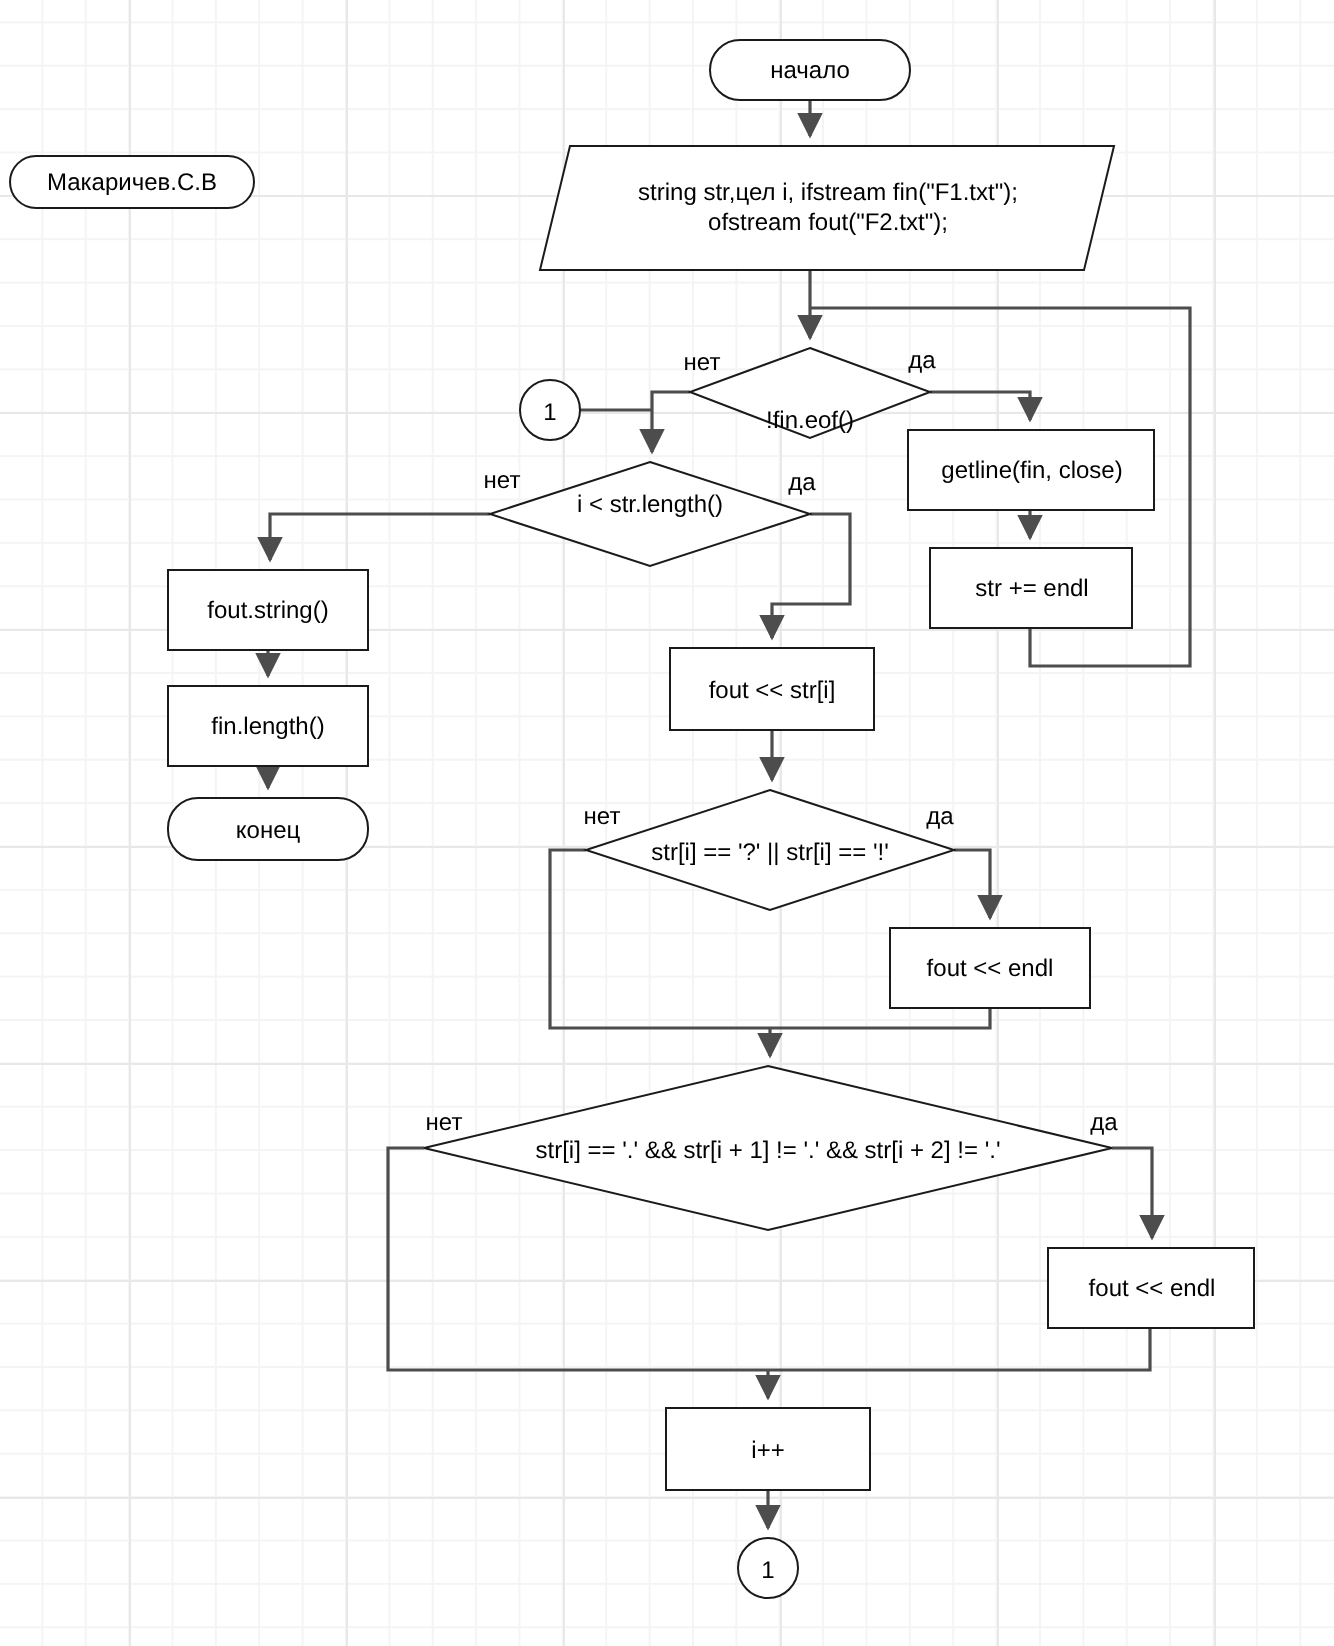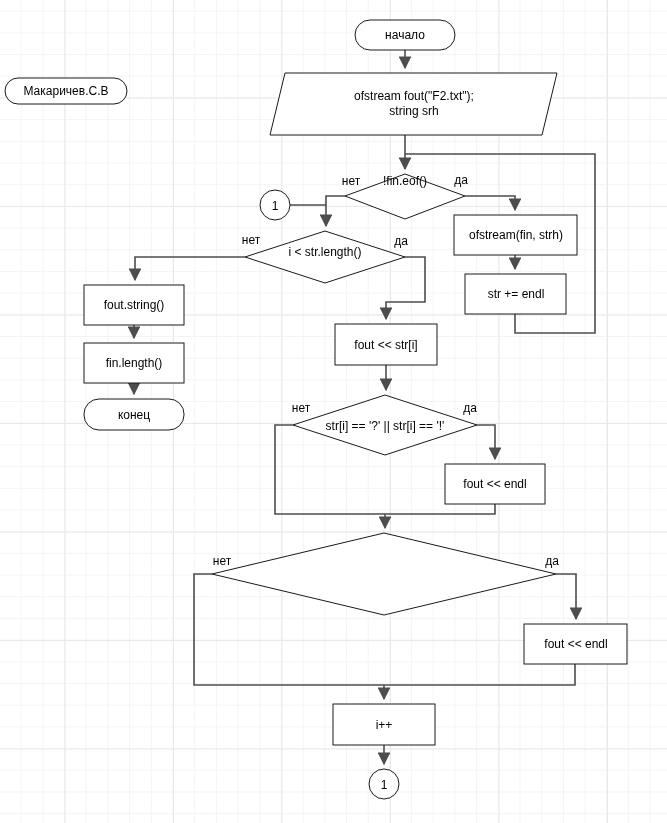--- a/index.html
+++ b/index.html
@@ -79,33 +79,34 @@
     <polygon class="shape" points="384,533 556,574 384,615 212,574"></polygon>
     <rect class="shape" x="524" y="624" width="103" height="40"></rect>
     <rect class="shape" x="333" y="704" width="102" height="41"></rect>
     <circle class="shape" cx="275" cy="205" r="15"></circle>
     <circle class="shape" cx="384" cy="784" r="15"></circle>
   </svg>
 
   <div class="lbl" style="left:405px;top:35px">начало</div>
   <div class="lbl" style="left:66px;top:91px">Макаричев.С.В</div>
   <div class="lbl" style="left:414px;top:104px">
+    <div class="ln">string str,цел i,  ifstream fin("F1.txt");</div>
     <div class="ln">ofstream fout("F2.txt");</div>
-    <div class="ln">string srh</div>
   </div>
-  <div class="lbl" style="left:405px;top:181px">!fin.eof()</div>
-  <div class="lbl" style="left:516px;top:235px">ofstream(fin, strh)</div>
+  <div class="lbl" style="left:405px;top:210px">!fin.eof()</div>
+  <div class="lbl" style="left:516px;top:235px">getline(fin, close)</div>
   <div class="lbl" style="left:516px;top:294px">str += endl</div>
   <div class="lbl" style="left:325px;top:252px">i &lt; str.length()</div>
   <div class="lbl" style="left:134px;top:305px">fout.string()</div>
   <div class="lbl" style="left:134px;top:363px">fin.length()</div>
   <div class="lbl" style="left:134px;top:415px">конец</div>
   <div class="lbl" style="left:386px;top:345px">fout &lt;&lt; str[i]</div>
   <div class="lbl" style="left:385px;top:426px">str[i] == '?' || str[i] == '!'</div>
   <div class="lbl" style="left:495px;top:484px">fout &lt;&lt; endl</div>
+  <div class="lbl" style="left:384px;top:575px">str[i] == '.' &amp;&amp; str[i + 1] != '.' &amp;&amp; str[i + 2] != '.'</div>
   <div class="lbl" style="left:576px;top:644px">fout &lt;&lt; endl</div>
   <div class="lbl" style="left:384px;top:725px">i++</div>
   <div class="lbl" style="left:275px;top:206px">1</div>
   <div class="lbl" style="left:384px;top:785px">1</div>
 
   <div class="lbl" style="left:351px;top:181px">нет</div>
   <div class="lbl" style="left:461px;top:180px">да</div>
   <div class="lbl" style="left:251px;top:240px">нет</div>
   <div class="lbl" style="left:401px;top:241px">да</div>
   <div class="lbl" style="left:301px;top:408px">нет</div>

